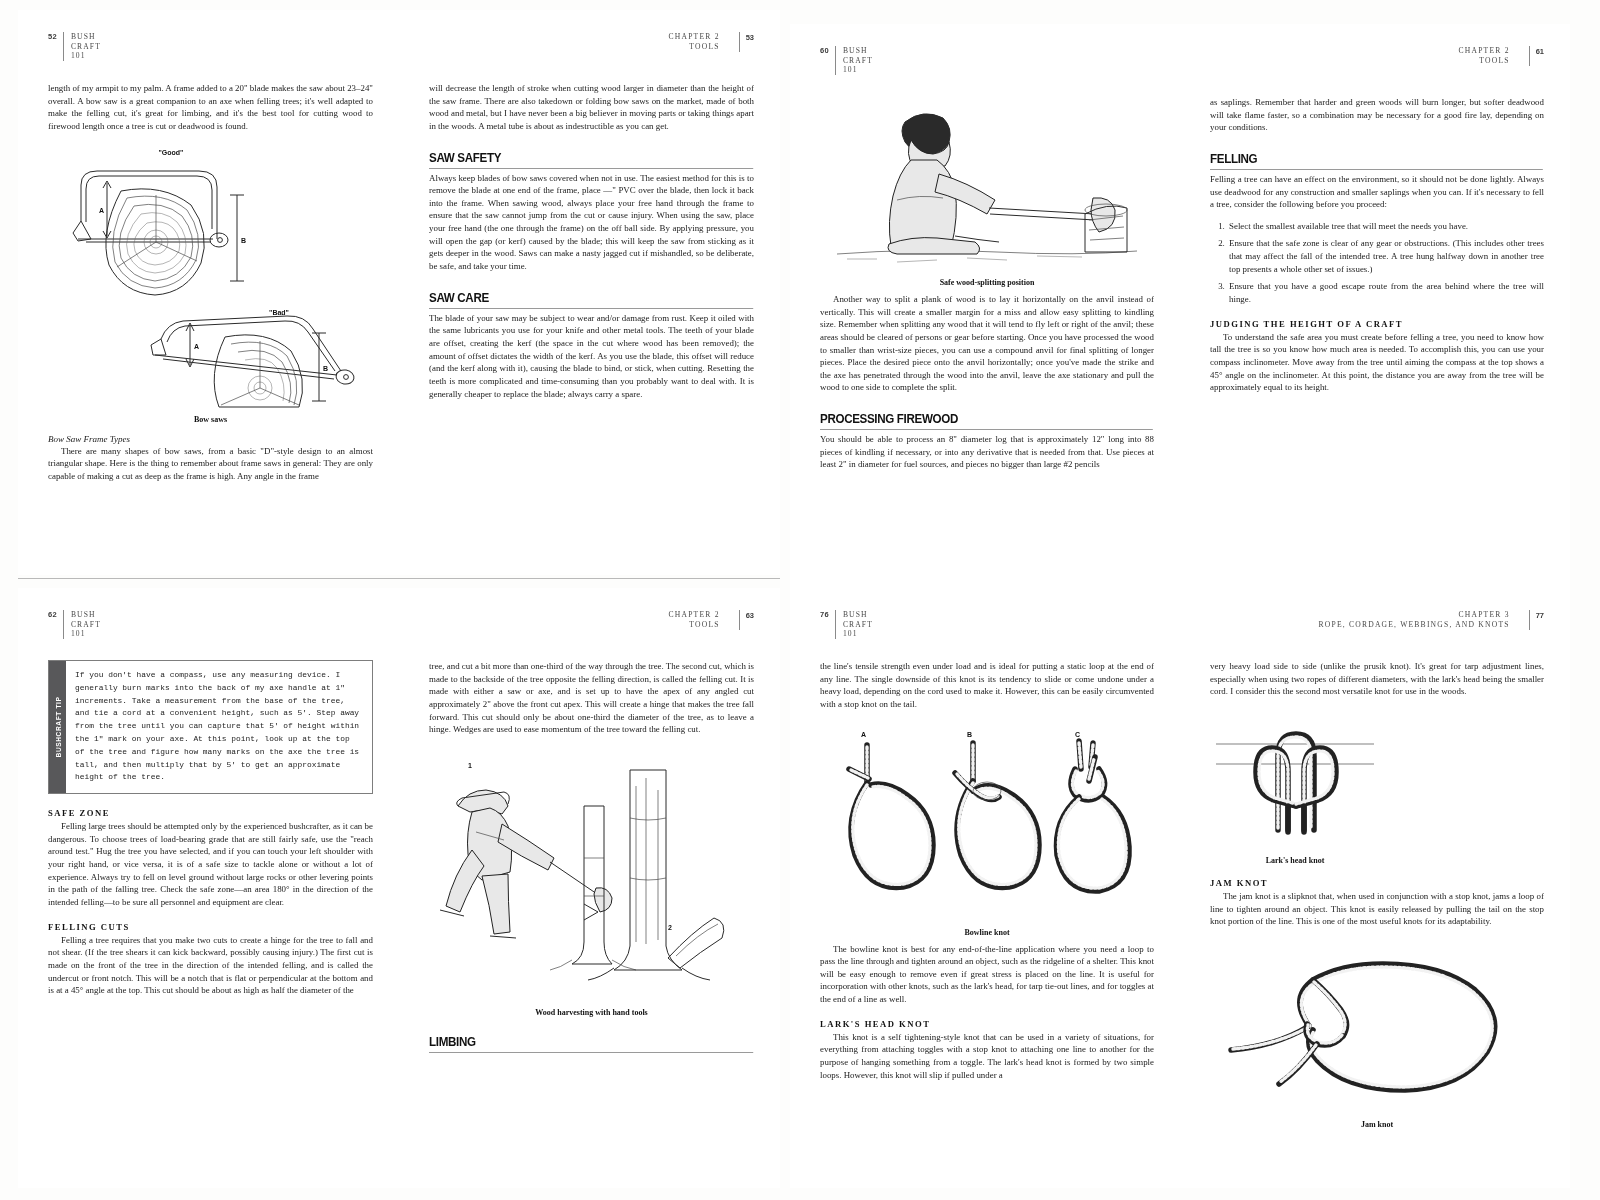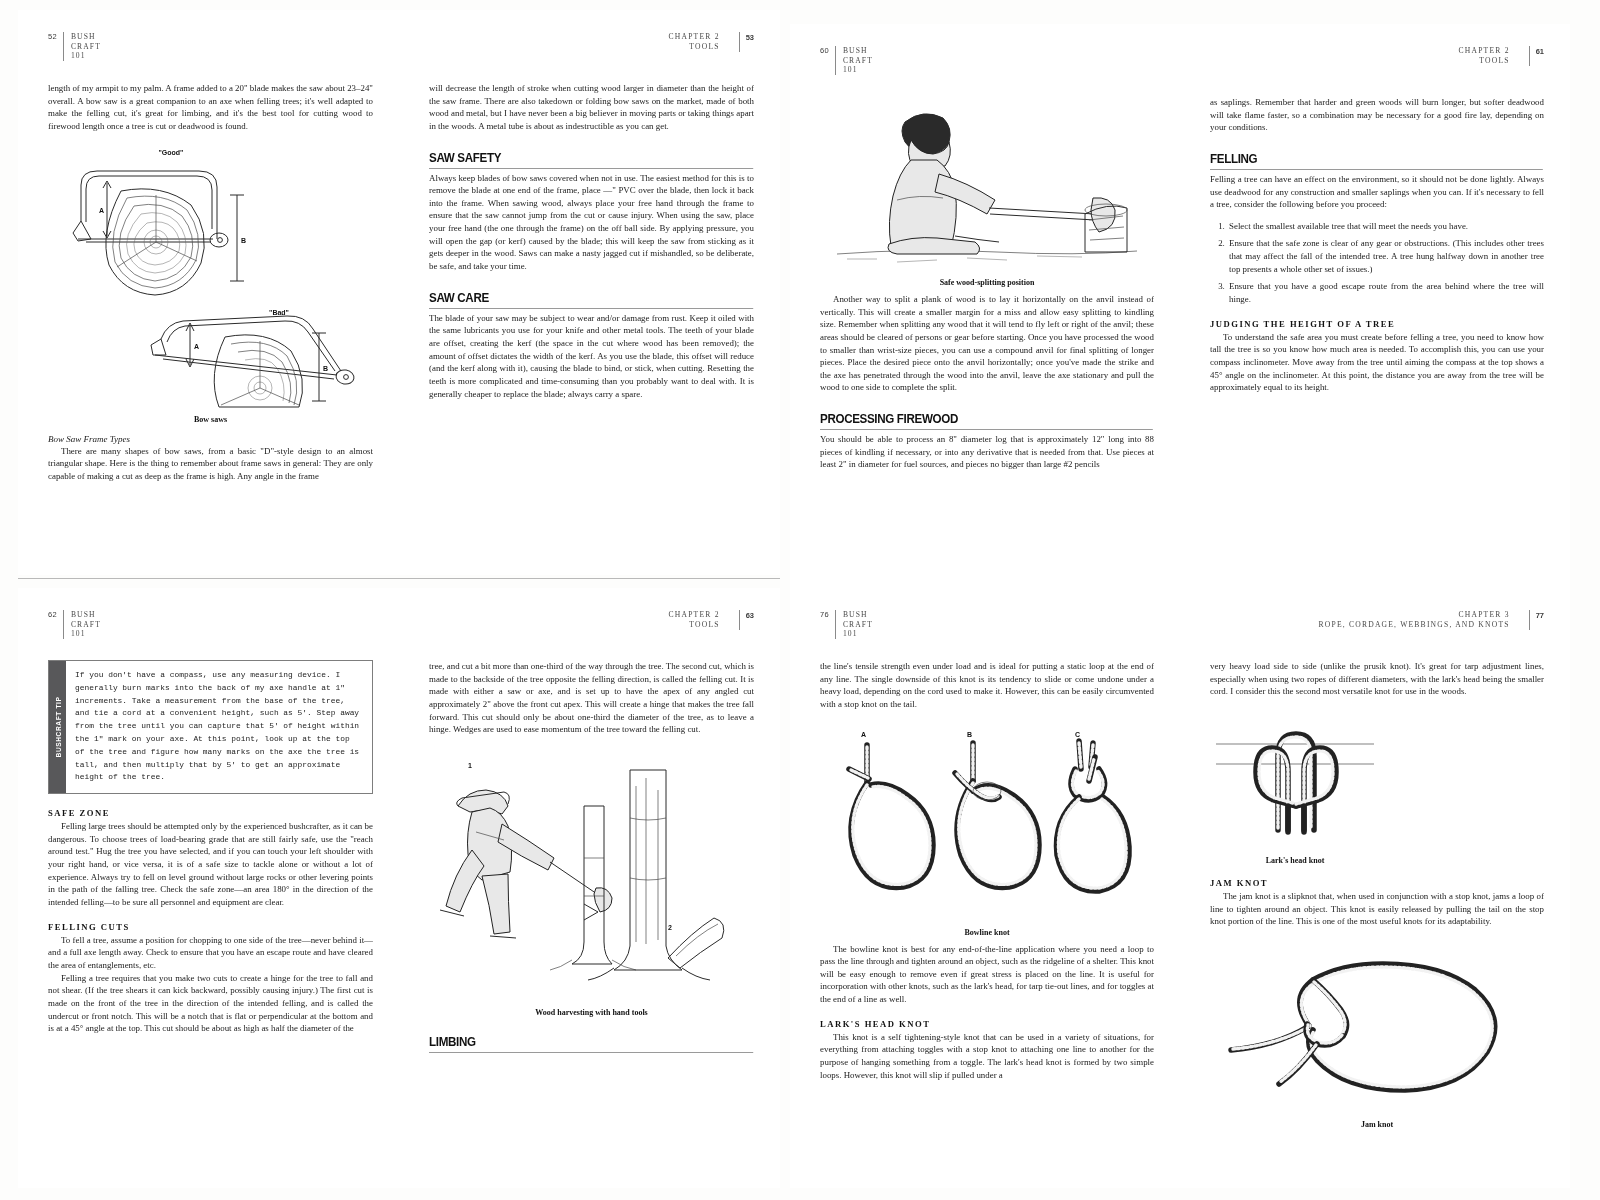--- a/index.html
+++ b/index.html
@@ -49,21 +49,21 @@
     display: flex;
     align-items: flex-start;
     height: 34px;
     margin-bottom: 16px;
   }
   .runhead.left-head { justify-content: flex-start; }
   .runhead.right-head { justify-content: flex-end; }
 
   .folio {
     font-family: "Liberation Sans", sans-serif;
-    font-weight: 400;
+    font-weight: 700;
     font-size: 7.5px;
     letter-spacing: .3px;
     color: #3a3a3a;
     padding: 1px 6px 0 0;
     line-height: 1.05;
   }
   .book-title {
     font-family: "Liberation Serif", serif;
     font-size: 7.6px;
     letter-spacing: 1.1px;
@@ -368,21 +368,21 @@
       <p class="body noindent">as saplings. Remember that harder and green woods will burn longer, but softer deadwood will take flame faster, so a combination may be necessary for a good fire lay, depending on your conditions.</p>
 
       <h2 class="sechead">FELLING</h2>
       <p class="body noindent">Felling a tree can have an effect on the environment, so it should not be done lightly. Always use deadwood for any construction and smaller saplings when you can. If it's necessary to fell a tree, consider the following before you proceed:</p>
       <ol class="numlist">
         <li>Select the smallest available tree that will meet the needs you have.</li>
         <li>Ensure that the safe zone is clear of any gear or obstructions. (This includes other trees that may affect the fall of the intended tree. A tree hung halfway down in another tree top presents a whole other set of issues.)</li>
         <li>Ensure that you have a good escape route from the area behind where the tree will hinge.</li>
       </ol>
 
-      <h3 class="subhead">JUDGING THE HEIGHT OF A TREE</h3>
+      <h3 class="subhead">JUDGING THE HEIGHT OF A CRAFT</h3>
       <p class="body">To understand the safe area you must create before felling a tree, you need to know how tall the tree is so you know how much area is needed. To accomplish this, you can use your compass inclinometer. Move away from the tree until aiming the compass at the top shows a 45° angle on the inclinometer. At this point, the distance you are away from the tree will be approximately equal to its height.</p>
     </div>
   </div>
 
   <div class="spread" id="spread-bl">
 
     <div class="page left">
       <div class="runhead left-head">
         <div class="folio">62</div>
         <div class="book-title">
@@ -396,21 +396,20 @@
         <div class="tab">
           <span>BUSHCRAFT TIP</span>
         </div>
         <div class="tipbody">If you don't have a compass, use any measuring device. I generally burn marks into the back of my axe handle at 1" increments. Take a measurement from the base of the tree, and tie a cord at a convenient height, such as 5'. Step away from the tree until you can capture that 5' of height within the 1" mark on your axe. At this point, look up at the top of the tree and figure how many marks on the axe the tree is tall, and then multiply that by 5' to get an approximate height of the tree.</div>
       </div>
 
       <h3 class="subhead">SAFE ZONE</h3>
       <p class="body">Felling large trees should be attempted only by the experienced bushcrafter, as it can be dangerous. To choose trees of load-bearing grade that are still fairly safe, use the "reach around test." Hug the tree you have selected, and if you can touch your left shoulder with your right hand, or vice versa, it is of a safe size to tackle alone or without a lot of experience. Always try to fell on level ground without large rocks or other levering points in the path of the falling tree. Check the safe zone—an area 180° in the direction of the intended felling—to be sure all personnel and equipment are clear.</p>
 
       <h3 class="subhead">FELLING CUTS</h3>
-      <p class="body">To fell a tree, assume a position for chopping to one side of the tree—never behind it—and a full axe length away. Check to ensure that you have an escape route and have cleared the area of entanglements, etc.</p>
       <p class="body">Felling a tree requires that you make two cuts to create a hinge for the tree to fall and not shear. (If the tree shears it can kick backward, possibly causing injury.) The first cut is made on the front of the tree in the direction of the intended felling, and is called the undercut or front notch. This will be a notch that is flat or perpendicular at the bottom and is at a 45° angle at the top. This cut should be about as high as half the diameter of the</p>
     </div>
 
     <div class="page right">
       <div class="runhead right-head">
         <div class="chap-block">
           <div>CHAPTER 2</div>
           <div>TOOLS</div>
         </div>
         <div class="folio-right">63</div>

